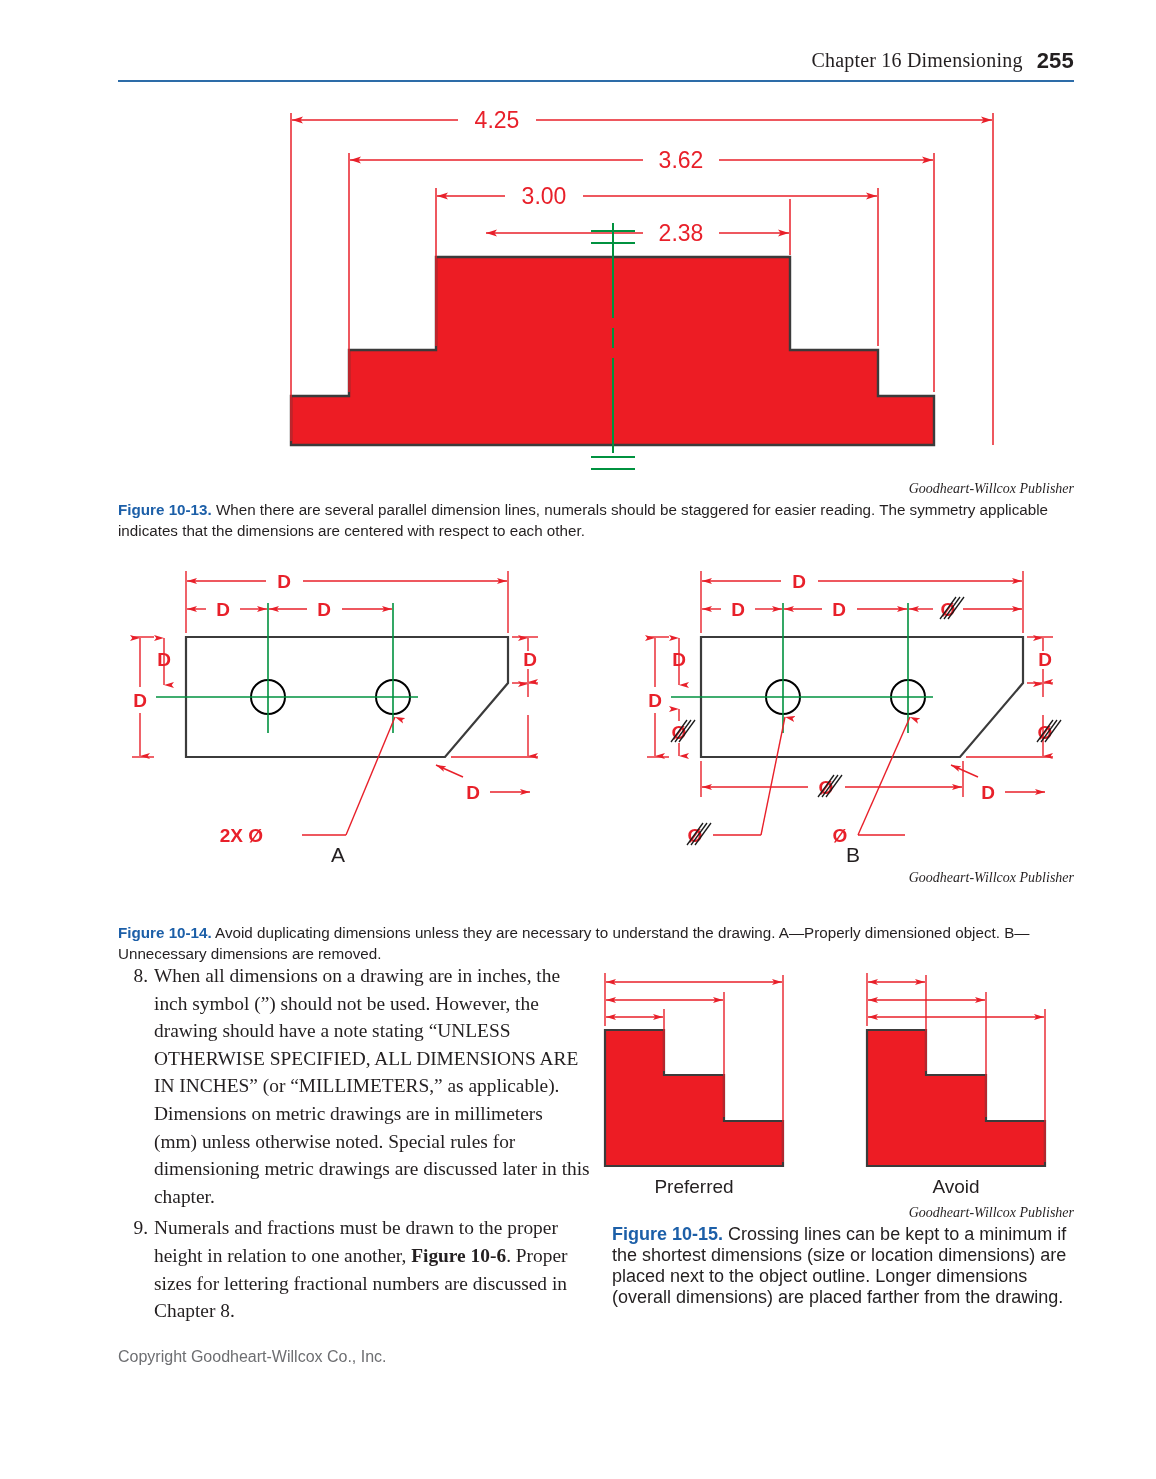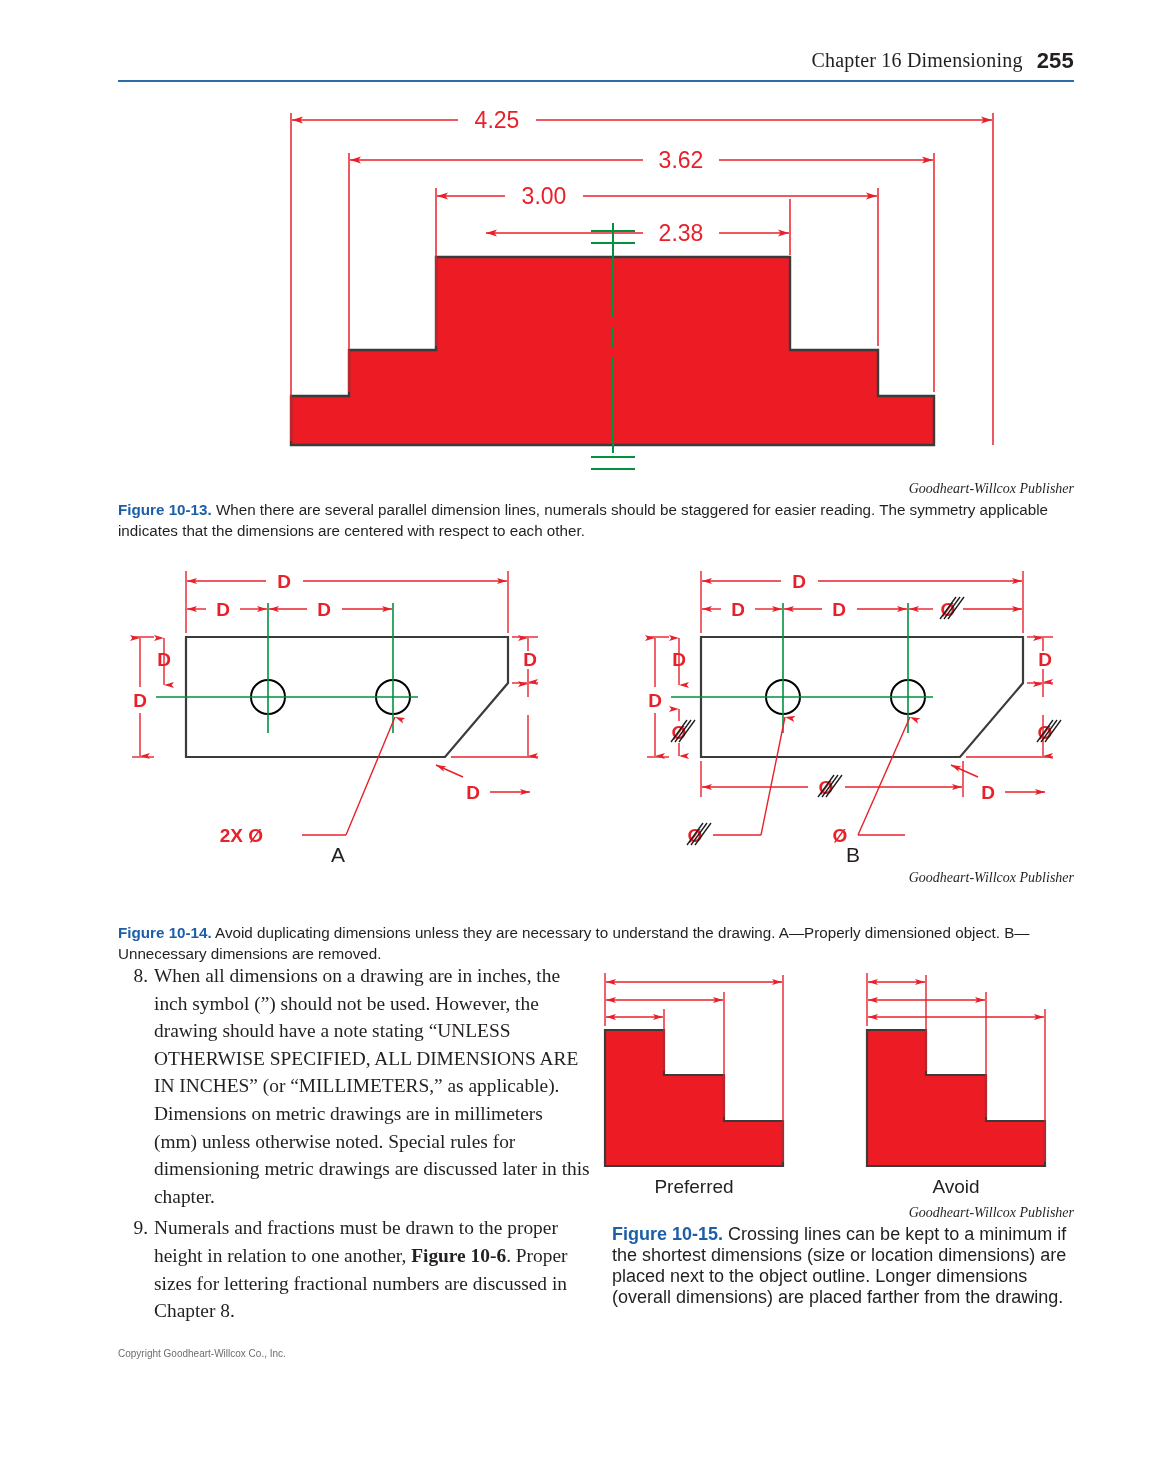--- a/index.html
+++ b/index.html
@@ -27,21 +27,21 @@
 
   
   .bodycol{position:absolute;left:118px;top:962px;width:472px;
            font-family:"Liberation Serif",serif;font-size:19.4px;
            line-height:27.6px;color:#231f20;}
   .li{position:relative;padding-left:36px;margin-bottom:4px;}
   .li .num{position:absolute;left:4px;top:0;width:26px;text-align:right;}
   .li b{font-weight:bold;}
 
   .footer{position:absolute;left:118px;top:1348px;
-          font-family:"Liberation Sans",sans-serif;font-size:10px;
+          font-family:"Liberation Sans",sans-serif;font-size:16px;
           color:#6d6e71;}
 
   svg{display:block;}
   .fig{position:absolute;}
 </style>
 </head>
 <body>
 
 <div class="page">
 

